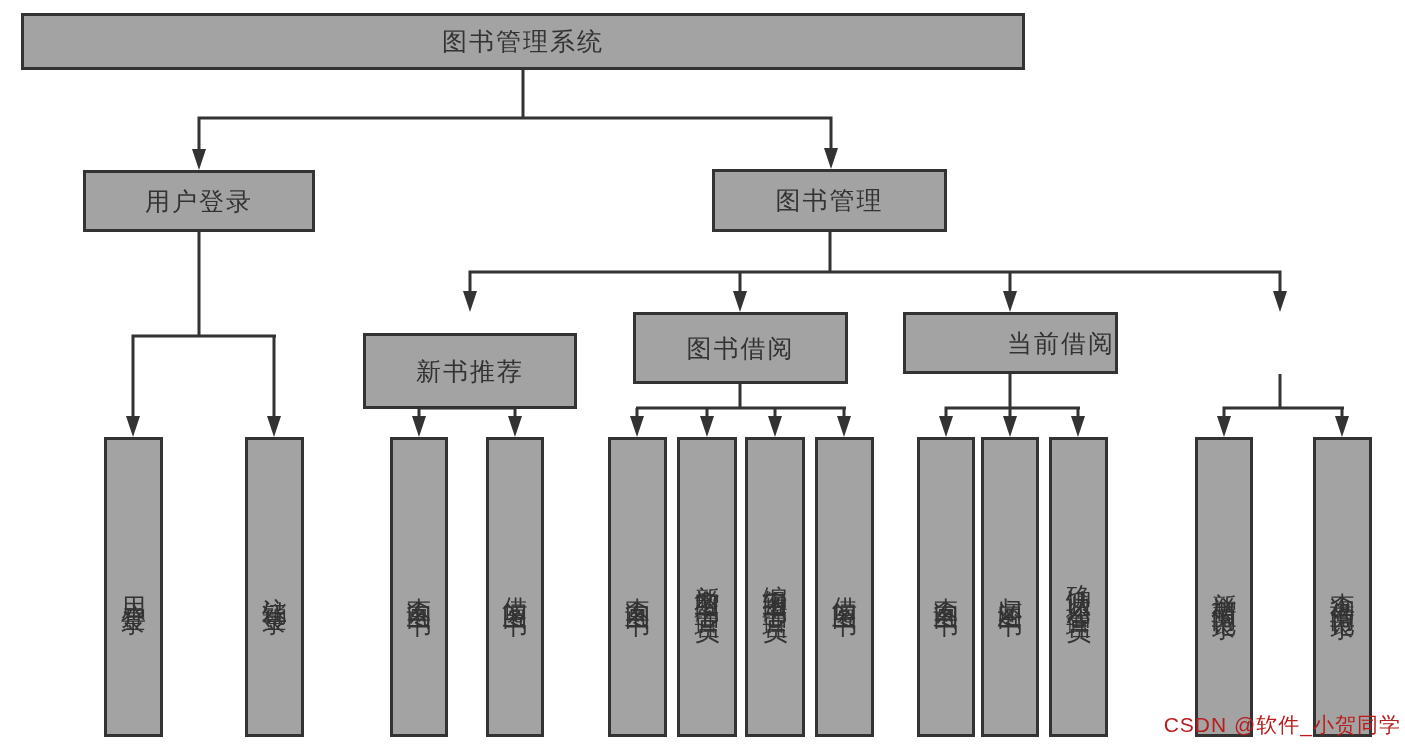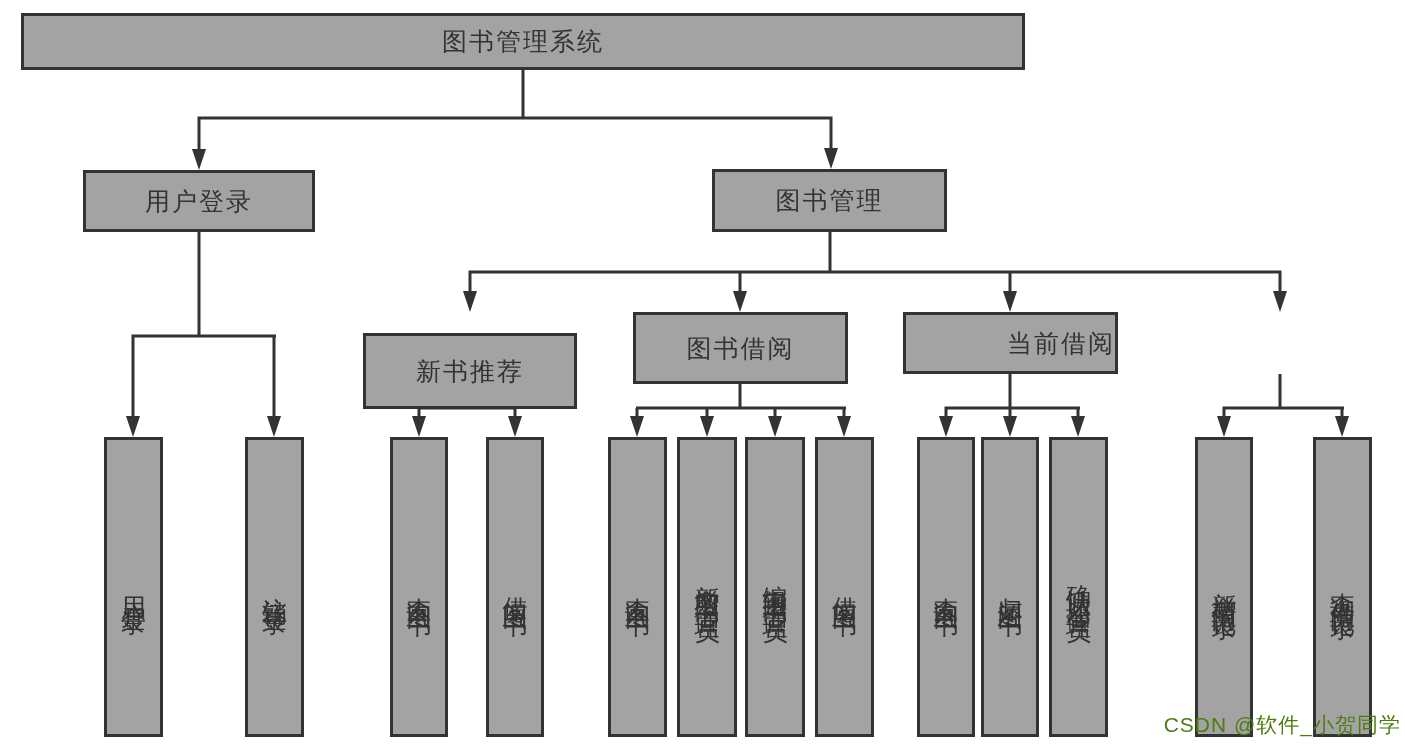--- a/index.html
+++ b/index.html
@@ -34,21 +34,21 @@
     text-orientation: mixed;
     letter-spacing: 5px;
     line-height: 1;
   }
   .watermark {
     position: absolute;
     right: 4px;
     bottom: 8px;
     font-size: 21px;
     letter-spacing: 1px;
-    color: #4d7c0f;
+    color: #b91c1c;
   }
 </style>
 </head>
 <body>
 
 <div class="canvas">
 
   <svg class="connectors" viewBox="0 0 1405 747" xmlns="http://www.w3.org/2000/svg">
     <g stroke="#333333" stroke-width="3" fill="none">
 

